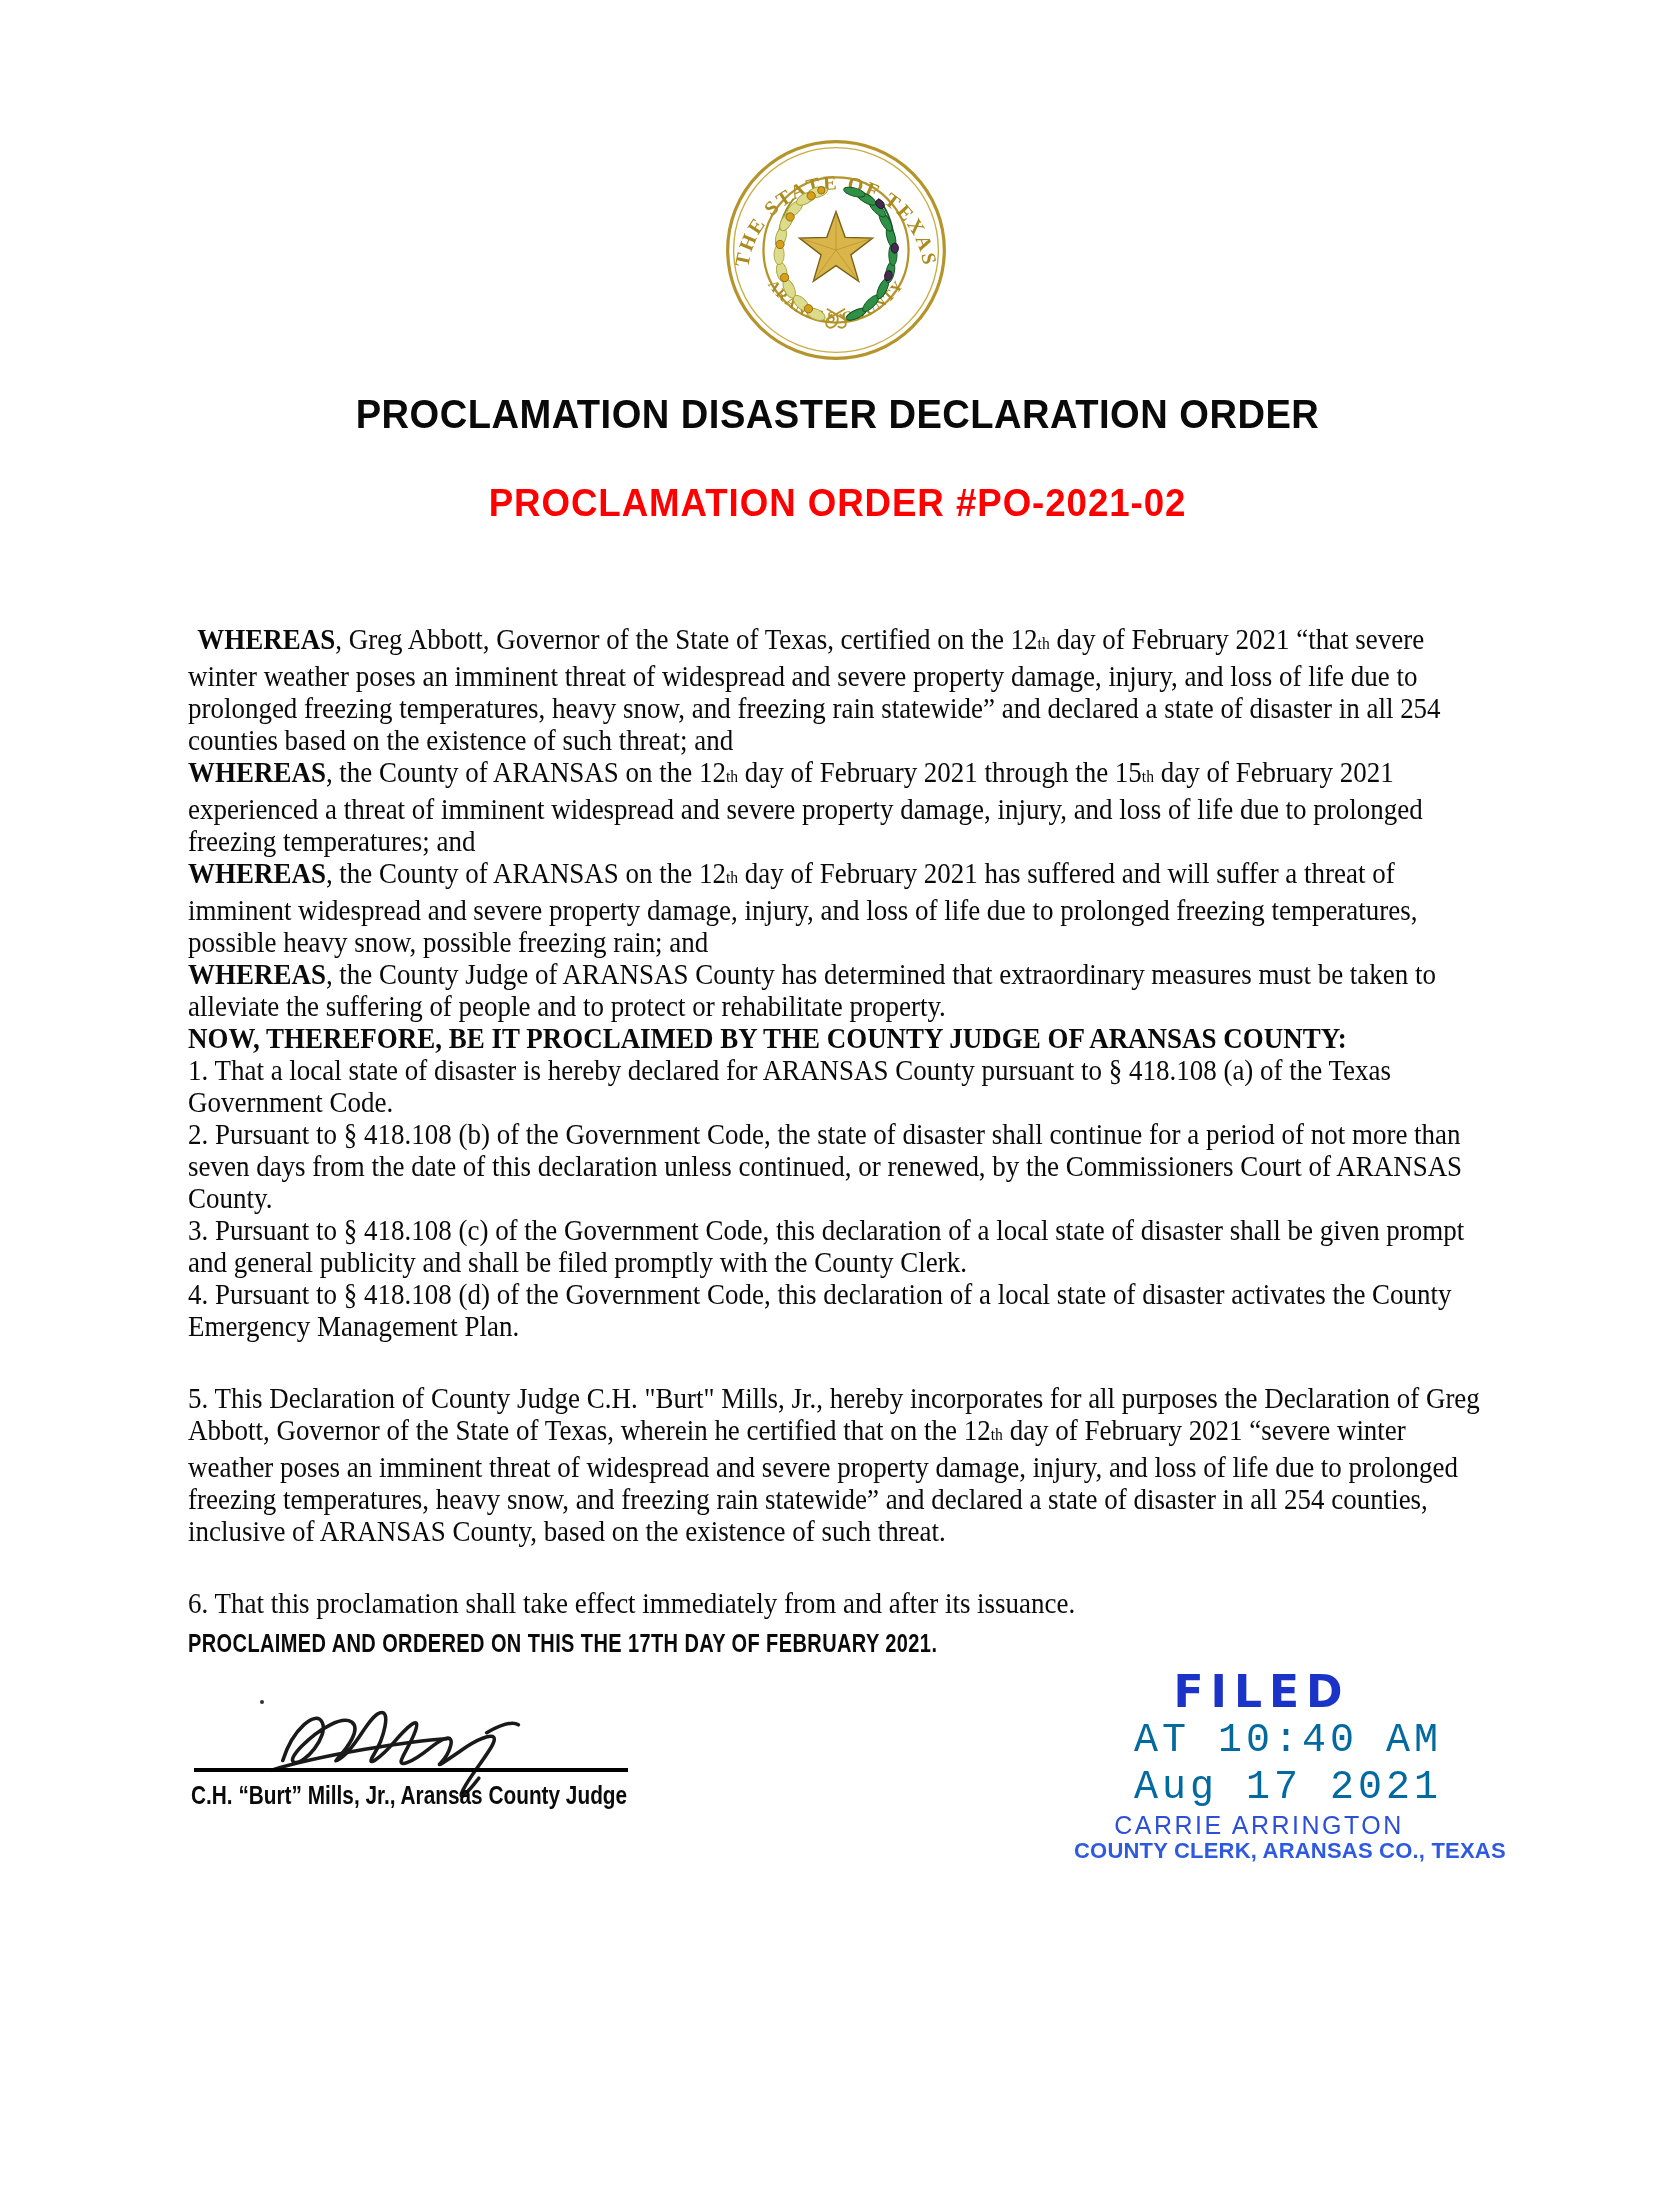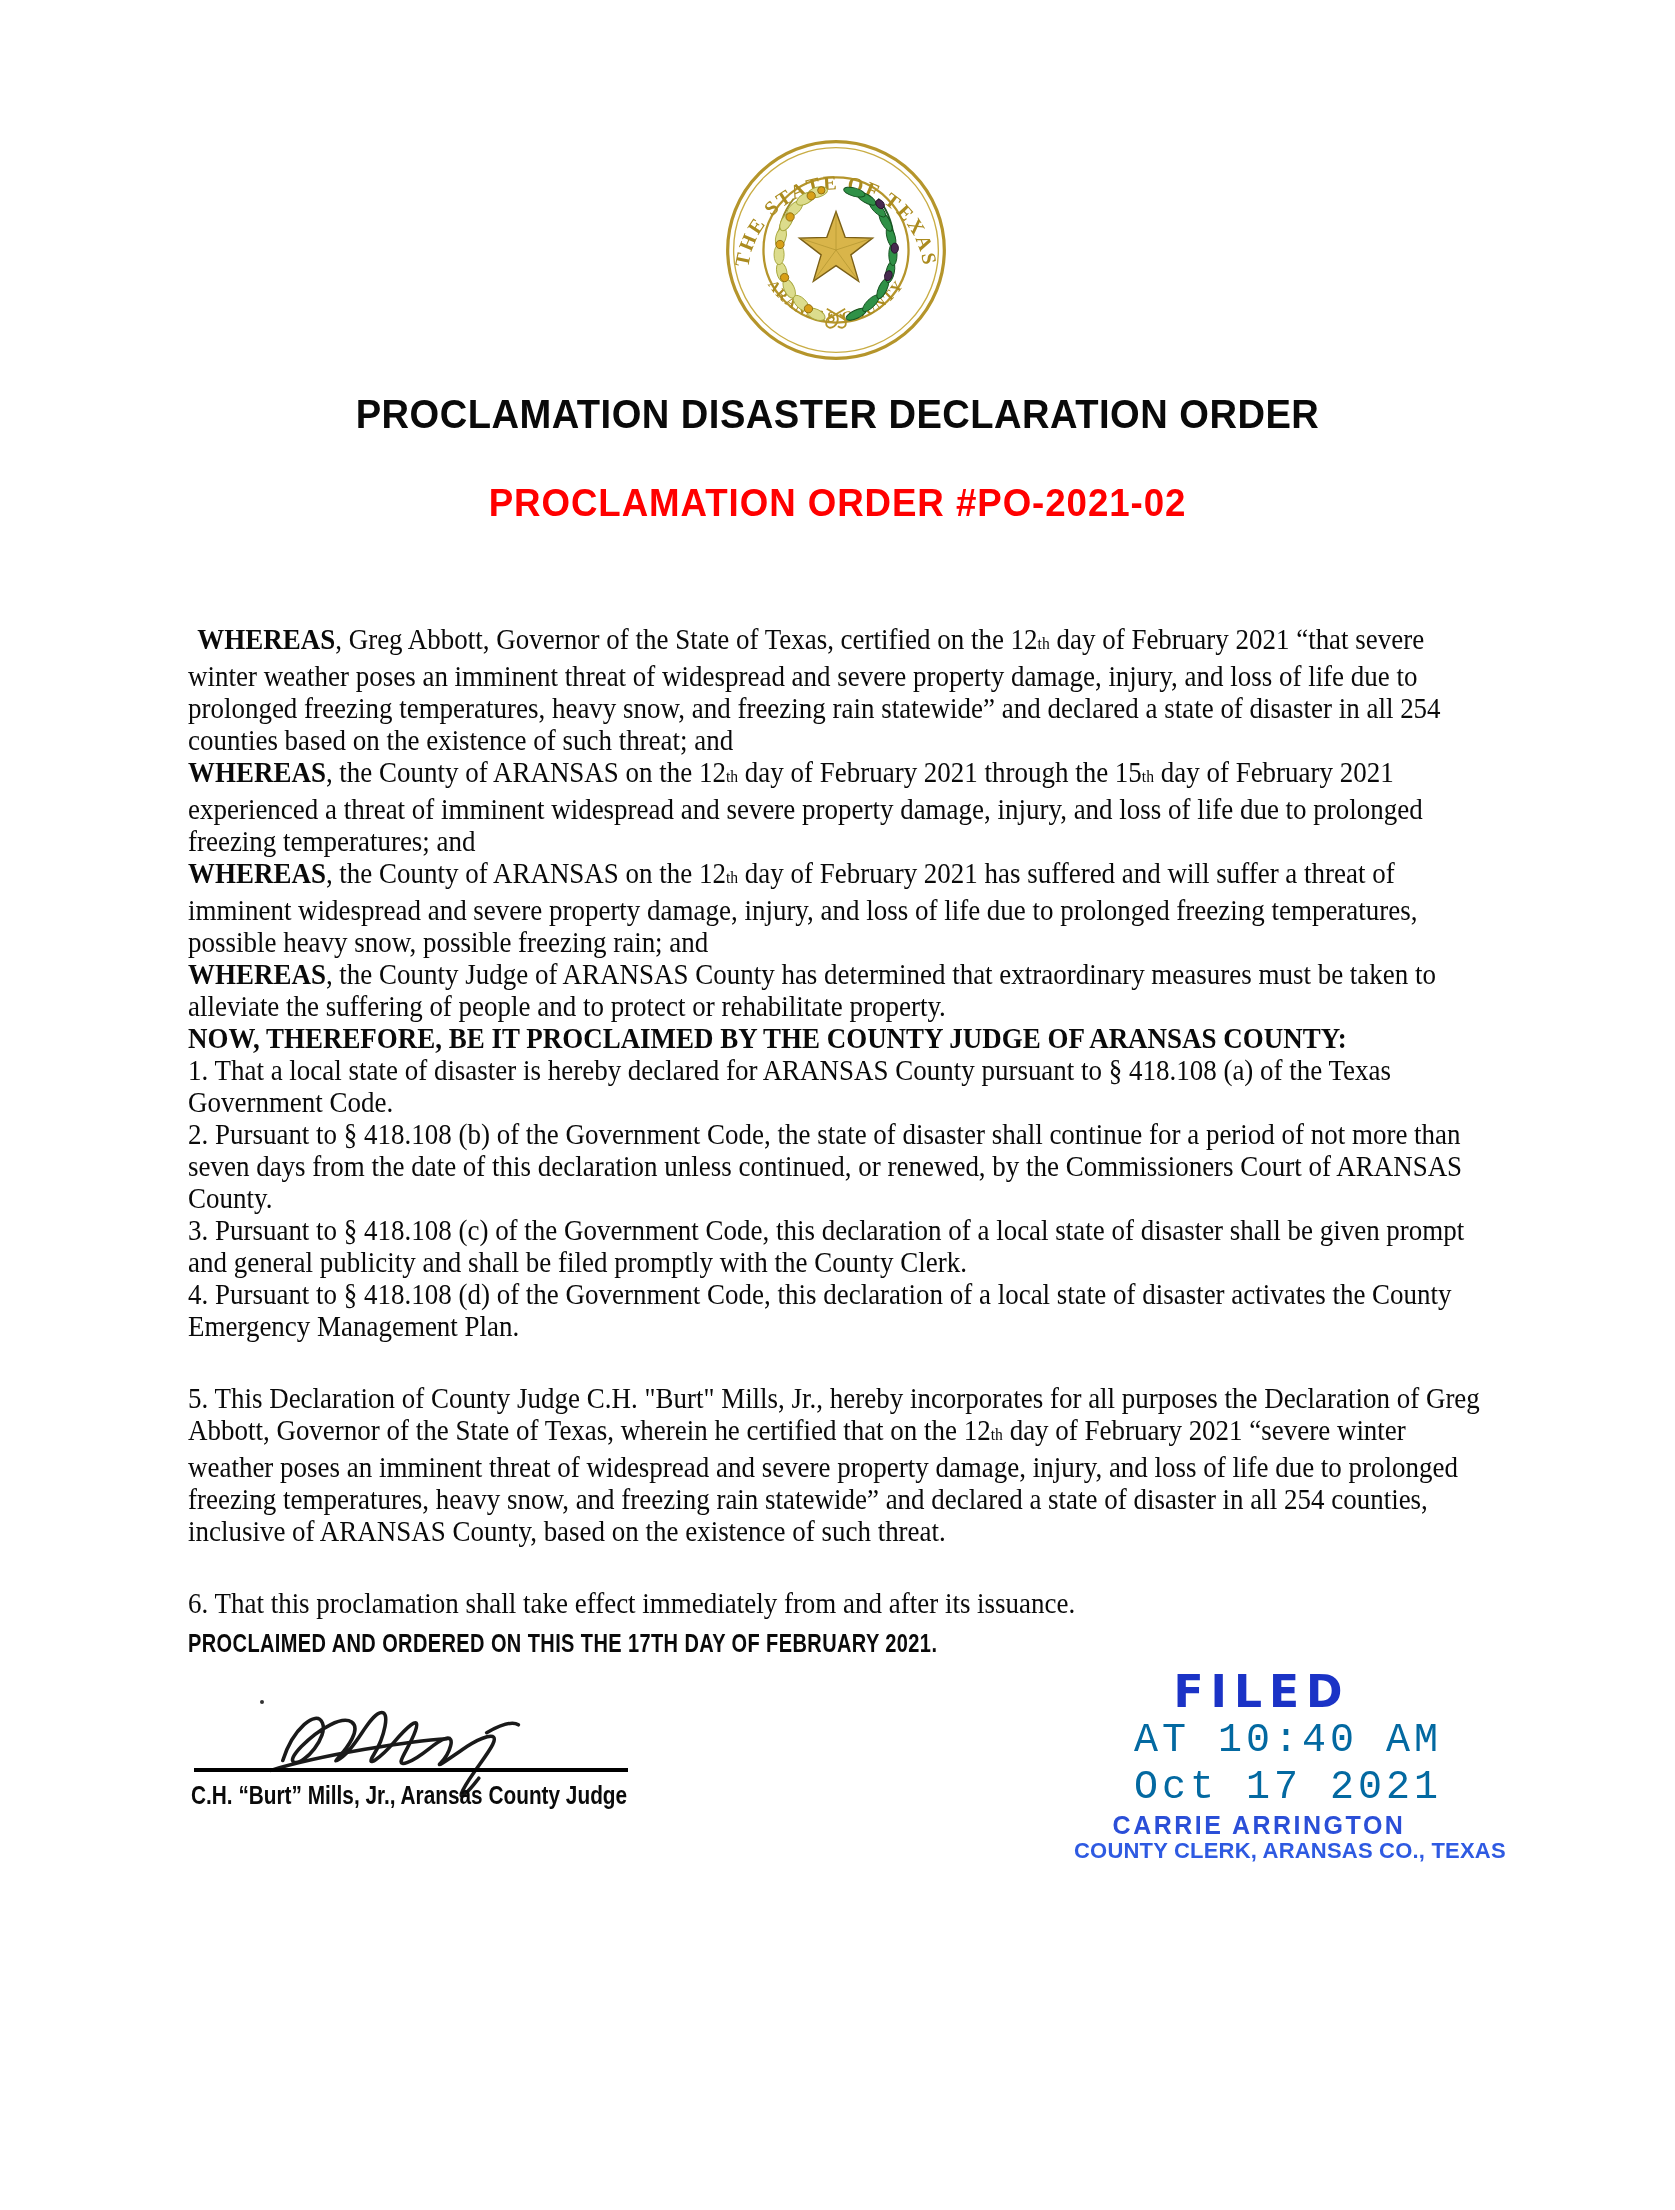--- a/index.html
+++ b/index.html
@@ -67,21 +67,21 @@
     font-family:"DejaVu Sans", sans-serif; font-weight:bold;
     font-size:44px; line-height:50px; letter-spacing:7px; padding-left:7px;
     color:#1b33c6;
   }
   .stamp-time, .stamp-date {
     font-family:"Liberation Mono", monospace;
     font-size:40px; line-height:47px; letter-spacing:4px; padding-left:4px;
     color:#0369a1; white-space:nowrap;text-align:right;
   }
   .stamp-clerk {
-    font-family:"Liberation Sans", sans-serif; font-weight:bold;
+    font-family:"Liberation Sans", sans-serif; font-weight:normal;
     font-size:25px; line-height:29px; letter-spacing:2.5px; padding-left:2px;
     color:#2b4fd8; white-space:nowrap;
   }
   .stamp-clerk-title {
     font-family:"Liberation Sans", sans-serif; font-weight:bold;
     font-size:22px; line-height:21px; letter-spacing:0.2px;
     color:#2e5ae2; white-space:nowrap;
   }
 </style>
 </head>
@@ -197,19 +197,19 @@
       <path d="M8,74 C60,58 150,44 186,42"></path>
       <path d="M226,36 C240,28 252,24 258,28"></path>
     </g>
   </svg>
   <div class="sig-line"></div>
   <p class="sig-name">C.H. “Burt” Mills, Jr., Aransas County Judge</p>
 
   <div class="stamp">
     <div class="stamp-filed">FILED</div>
     <div class="stamp-time">AT 10:40 AM</div>
-    <div class="stamp-date">Oct 17 2021</div>
+    <div class="stamp-date">Aug 17 2021</div>
     <div class="stamp-clerk">CARRIE ARRINGTON</div>
     <div class="stamp-clerk-title">COUNTY CLERK, ARANSAS CO., TEXAS</div>
   </div>
 
 </div>
 
 
 </body></html>

